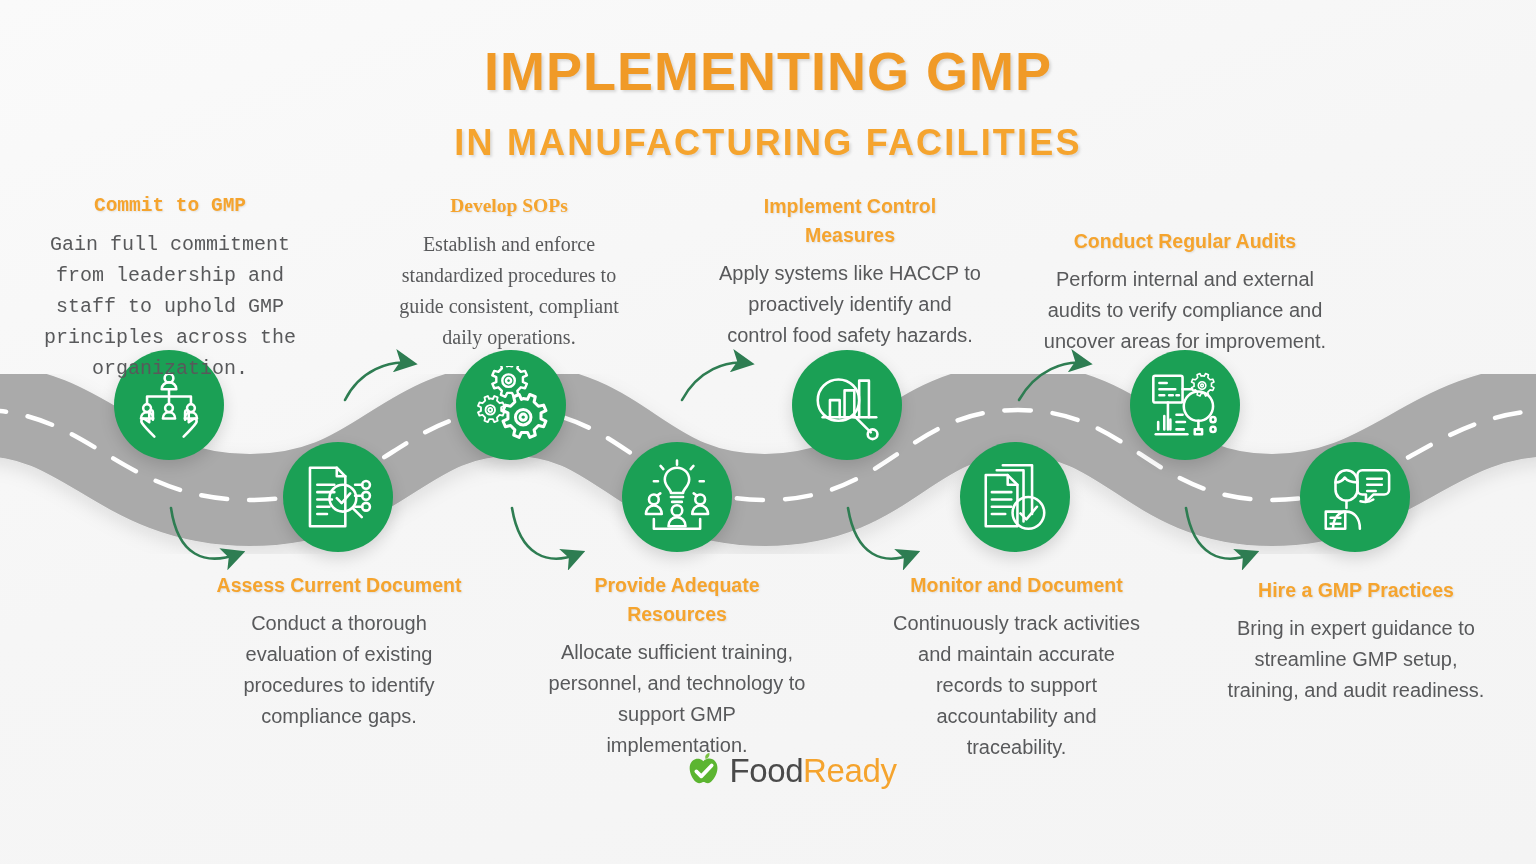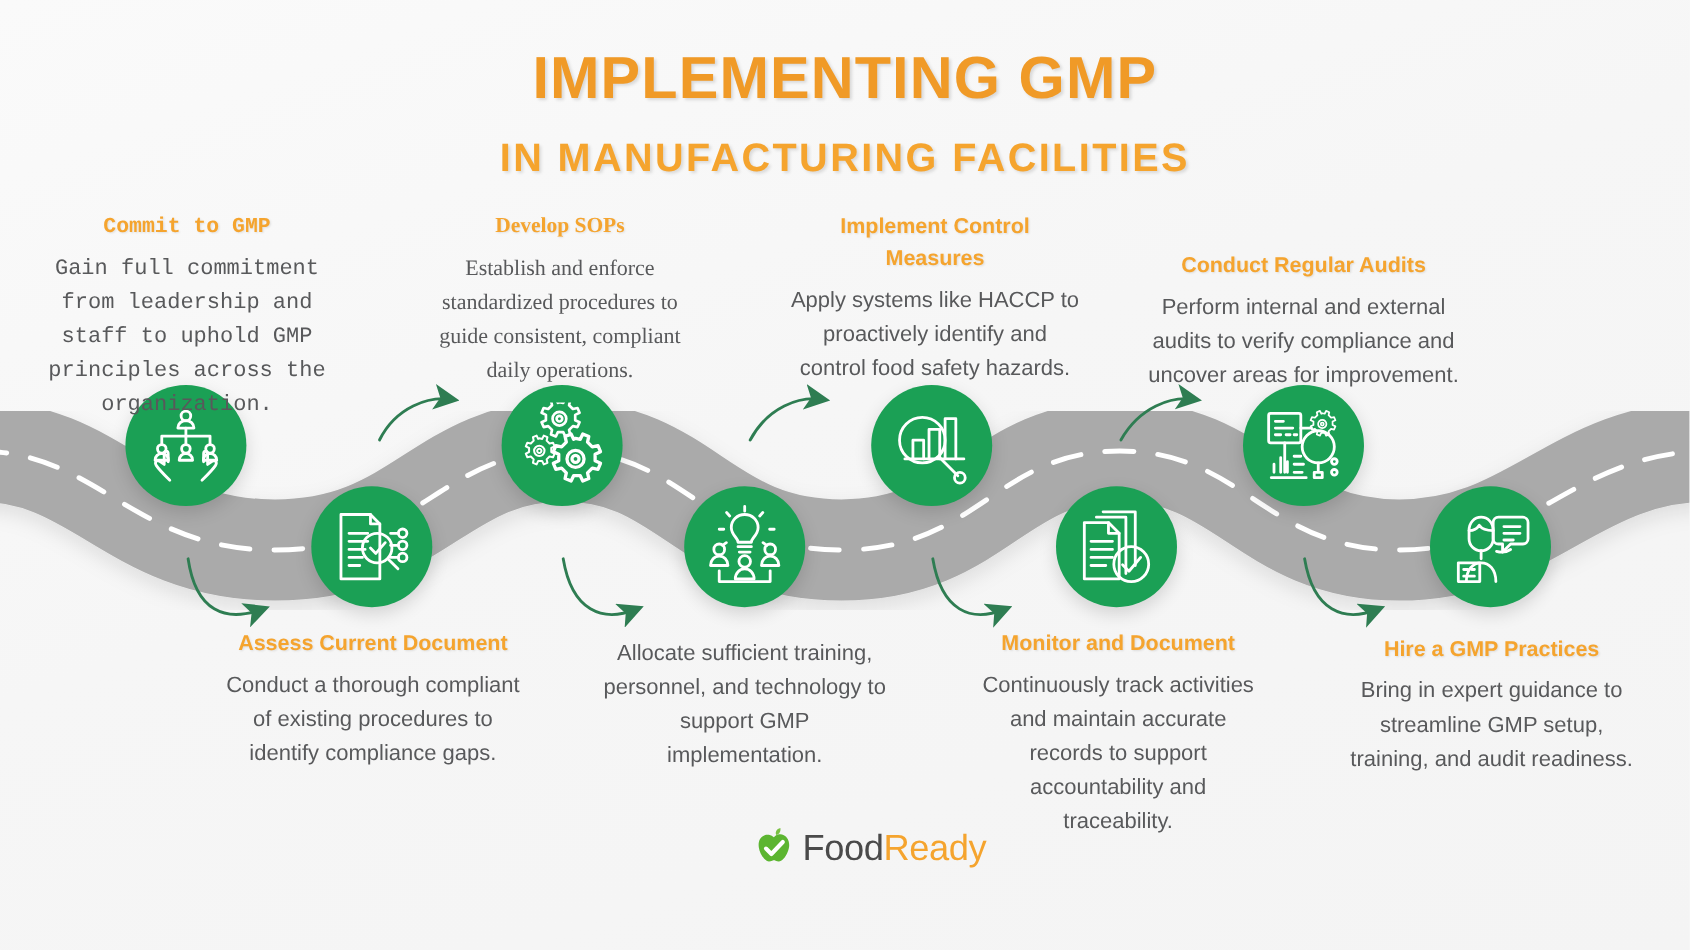--- a/index.html
+++ b/index.html
@@ -259,24 +259,25 @@
     <div class="step-desc">Apply systems like HACCP to proactively identify and control food safety hazards.</div>
   </div>
 
   <div class="step-text" style="left:1040px; top:227px; width:290px;">
     <div class="step-title">Conduct Regular Audits</div>
     <div class="step-desc">Perform internal and external audits to verify compliance and uncover areas for improvement.</div>
   </div>
 
   <div class="step-text" style="left:203px; top:571px; width:272px;">
     <div class="step-title">Assess Current Document</div>
-    <div class="step-desc">Conduct a thorough compliant of existing procedures to identify compliance gaps.</div>
+    <div class="step-desc">Conduct a thorough evaluation of existing procedures to identify compliance gaps.</div>
   </div>
 
   <div class="step-text" style="left:548px; top:571px; width:258px;">
+    <div class="step-title">Provide Adequate Resources</div>
     <div class="step-desc">Allocate sufficient training, personnel, and technology to support GMP implementation.</div>
   </div>
 
   <div class="step-text" style="left:884px; top:571px; width:265px;">
     <div class="step-title">Monitor and Document</div>
     <div class="step-desc">Continuously track activities and maintain accurate records to support accountability and traceability.</div>
   </div>
 
   <div class="step-text" style="left:1225px; top:576px; width:262px;">
     <div class="step-title">Hire a GMP Practices</div>

